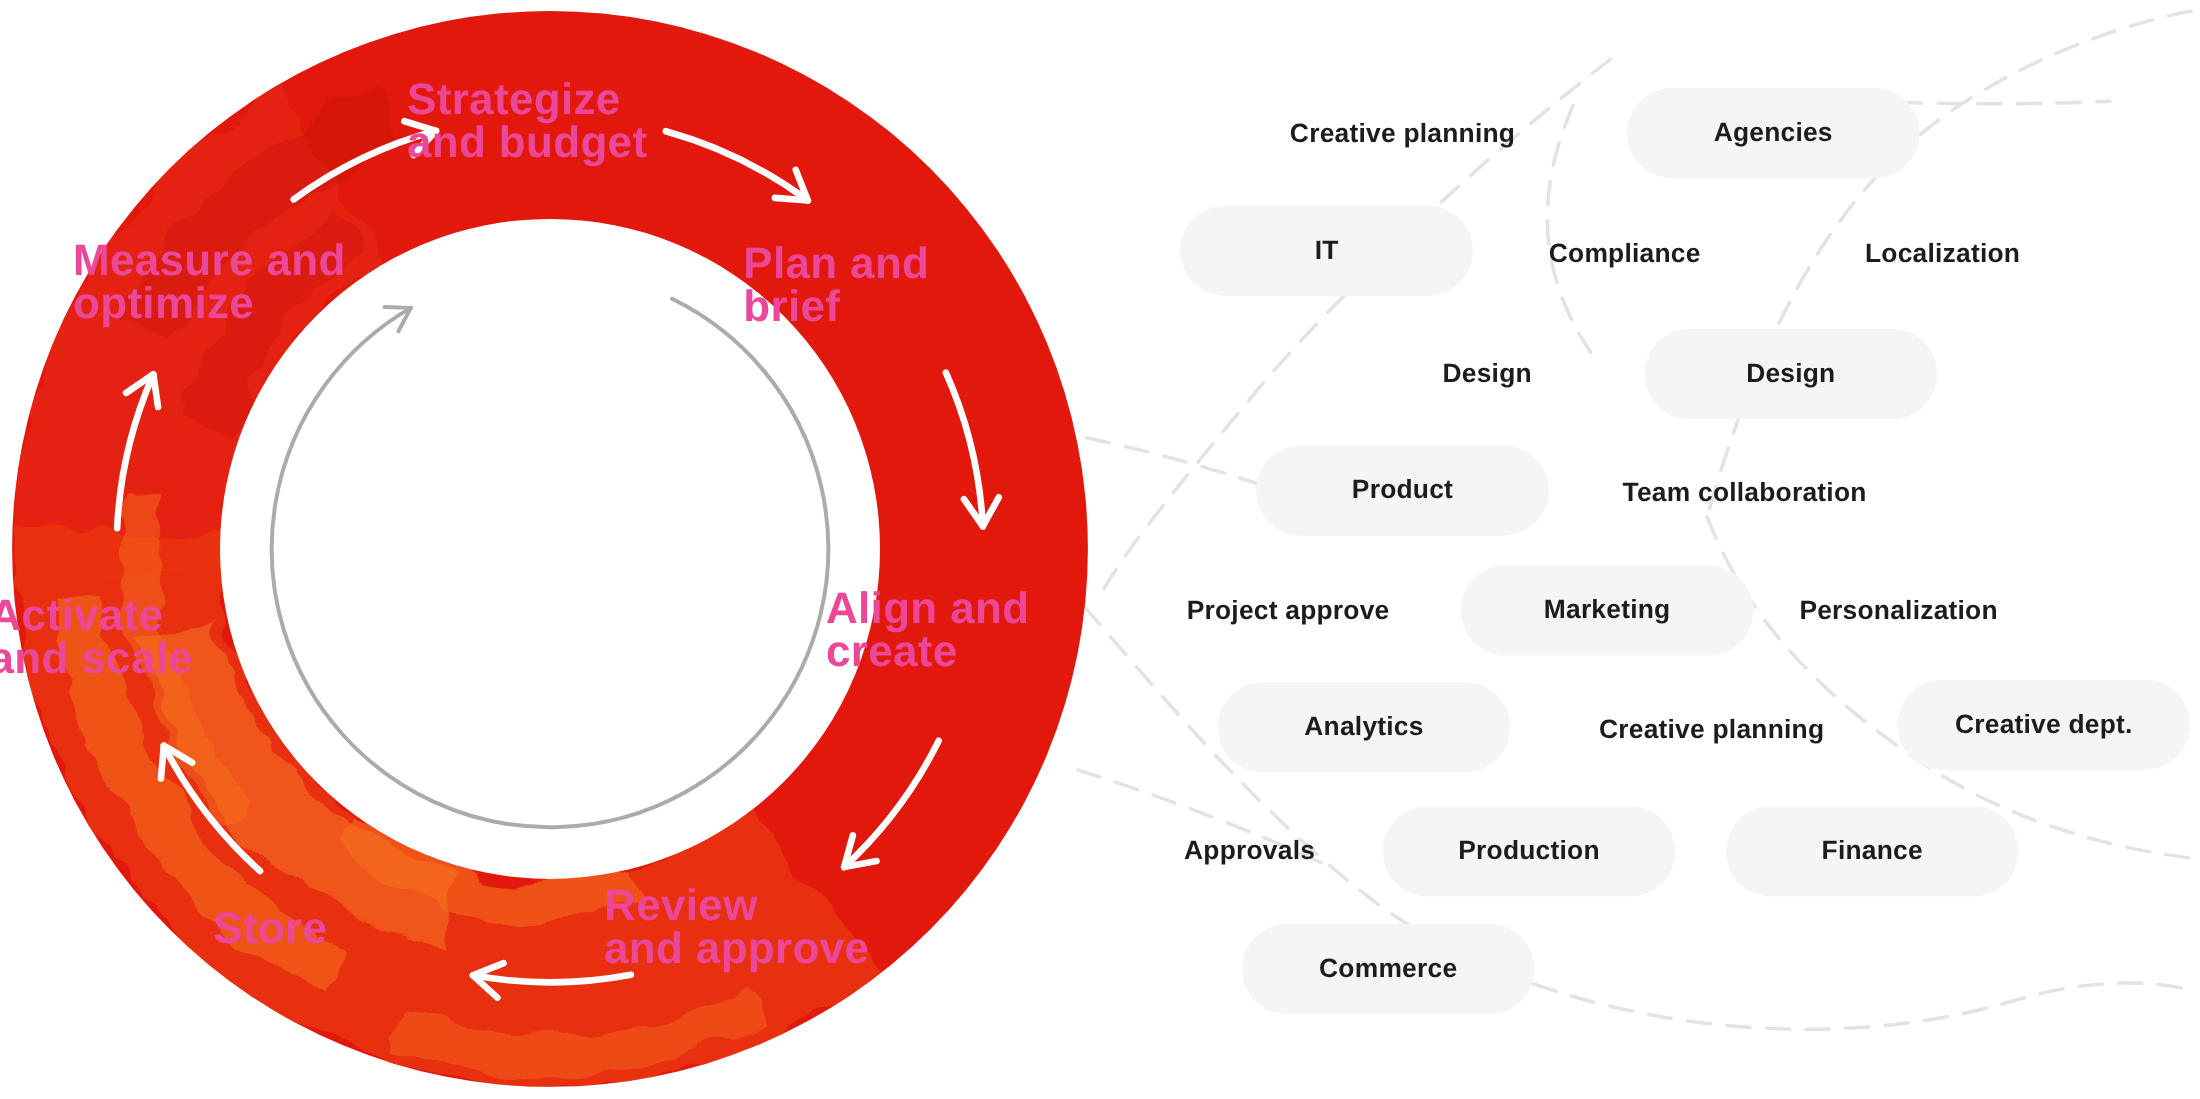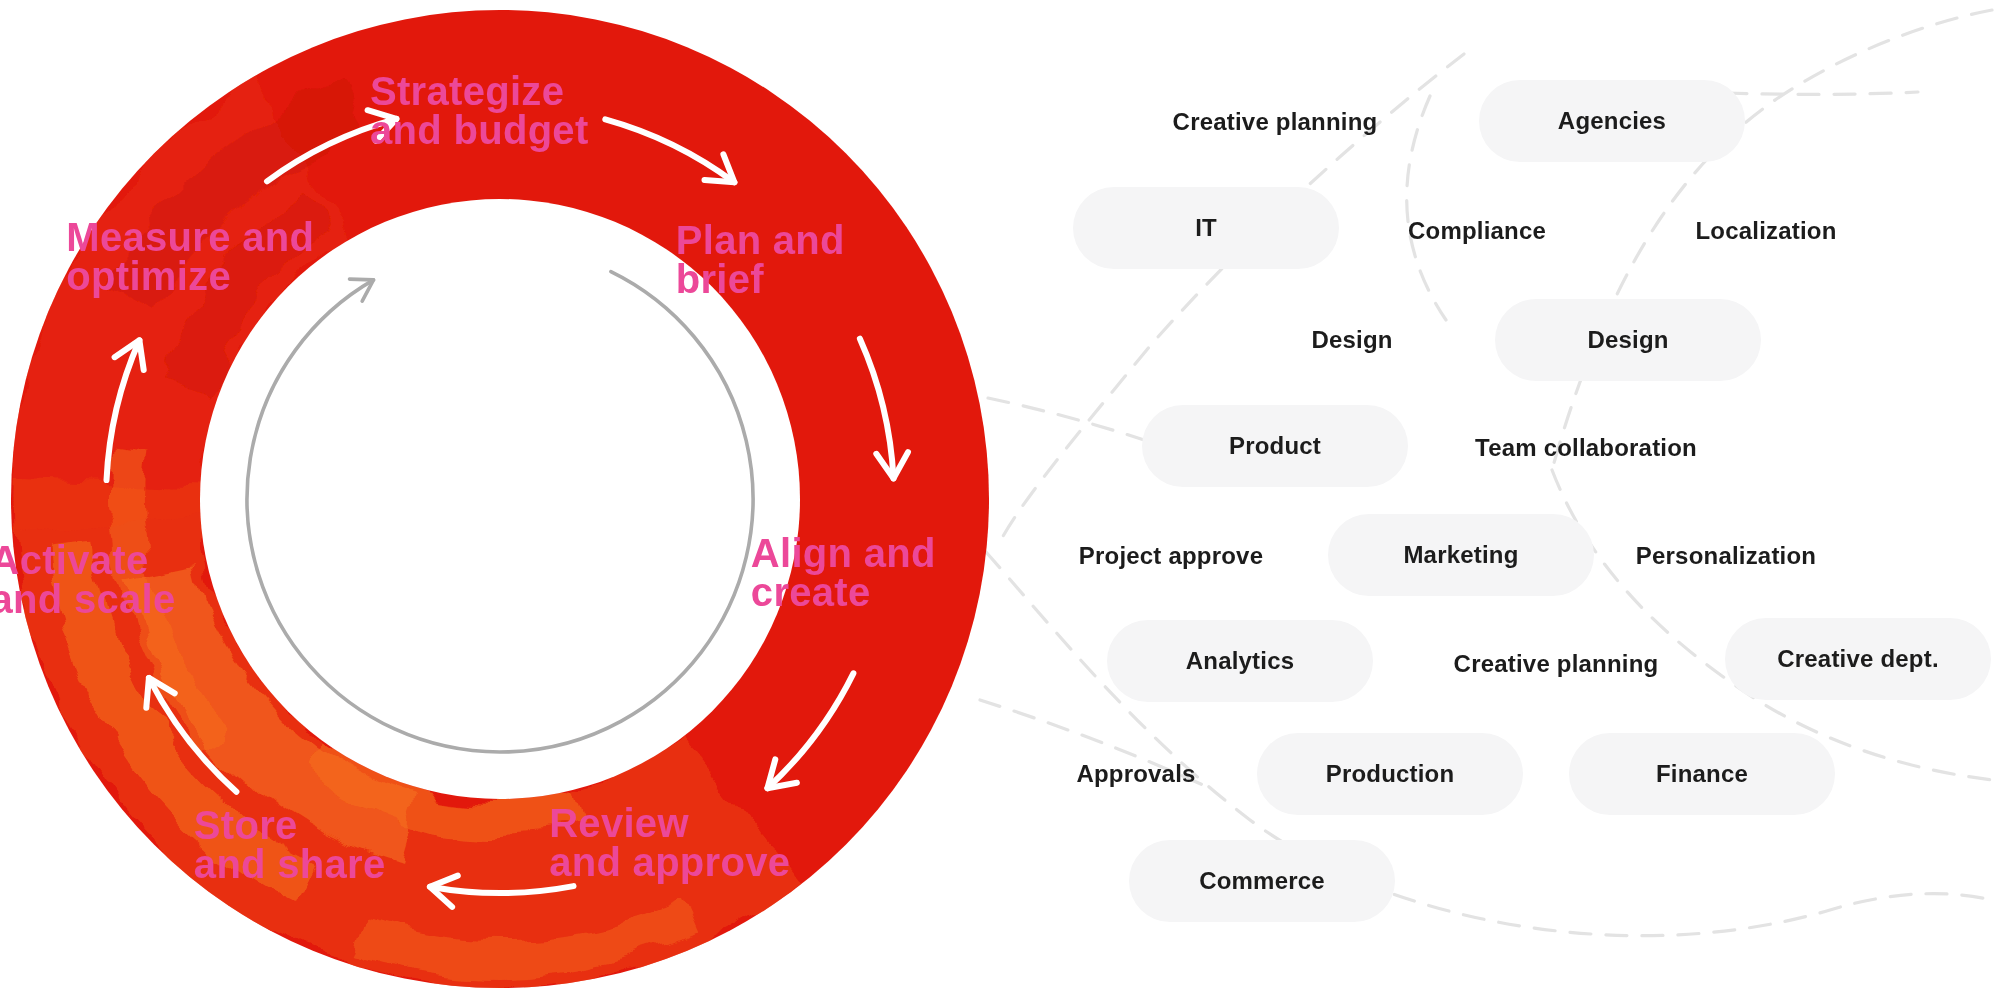--- a/index.html
+++ b/index.html
@@ -135,21 +135,20 @@
       <div class="stage-label" style="left: 880.871px; top: 573.034px;">
         <div>Align and</div>
         <div>create</div>
       </div>
       <div class="stage-label" style="left: 679.158px; top: 843.16px;">
         <div>Review</div>
         <div>and approve</div>
       </div>
       <div class="stage-label" style="left: 323.852px; top: 844.711px;">
         <div>Store</div>
-        <div>and share</div>
       </div>
       <div class="stage-label" style="left: 120.479px; top: 579.67px;">
         <div>Activate</div>
         <div>and scale</div>
       </div>
       <div class="stage-label" style="left: 196.348px; top: 257.464px;">
         <div>Measure and</div>
         <div>optimize</div>
       </div>
     </div>

